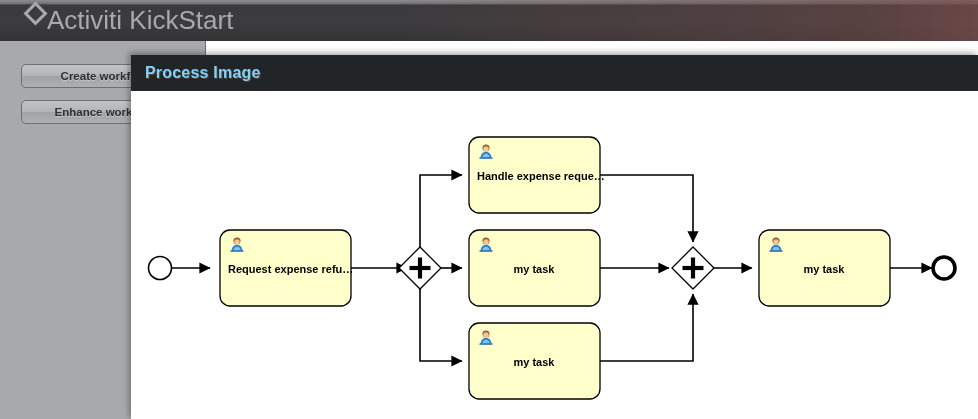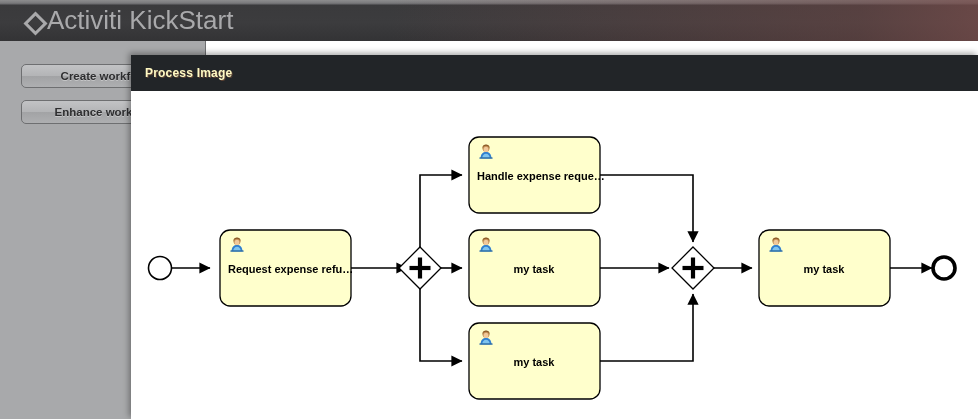--- a/index.html
+++ b/index.html
@@ -40,21 +40,20 @@
         #3c3c3e 55%,
         #333335 100%);
     overflow: hidden;
   }
   #app-header-inner {
     position: absolute;
     left: 24px;
     top: 0;
     height: 41px;
     display: flex;
-    align-items: center;
     gap: 2px;
   }
   .logo-diamond {
     width: 20px;
     height: 20px;
     position: relative;
     flex: 0 0 auto;
     margin-right: 1px;
     margin-top: 2px;
   }
@@ -125,22 +124,22 @@
   #modal-titlebar {
     position: absolute;
     left: 0; top: 0;
     width: 847px;
     height: 36px;
     background: #222528;
     display: flex;
     align-items: center;
   }
   #modal-title {
-    color: #fef9c3;
-    font-size: 12px;
+    color: #7dd3fc;
+    font-size: 16px;
     font-weight: bold;
     margin-left: 14px;
     text-shadow: 1px 1px 0 rgba(140,90,60,0.55);
     letter-spacing: 0.2px;
   }
   #modal-content {
     position: absolute;
     left: 0; top: 36px;
     width: 847px;
     height: 328px;

